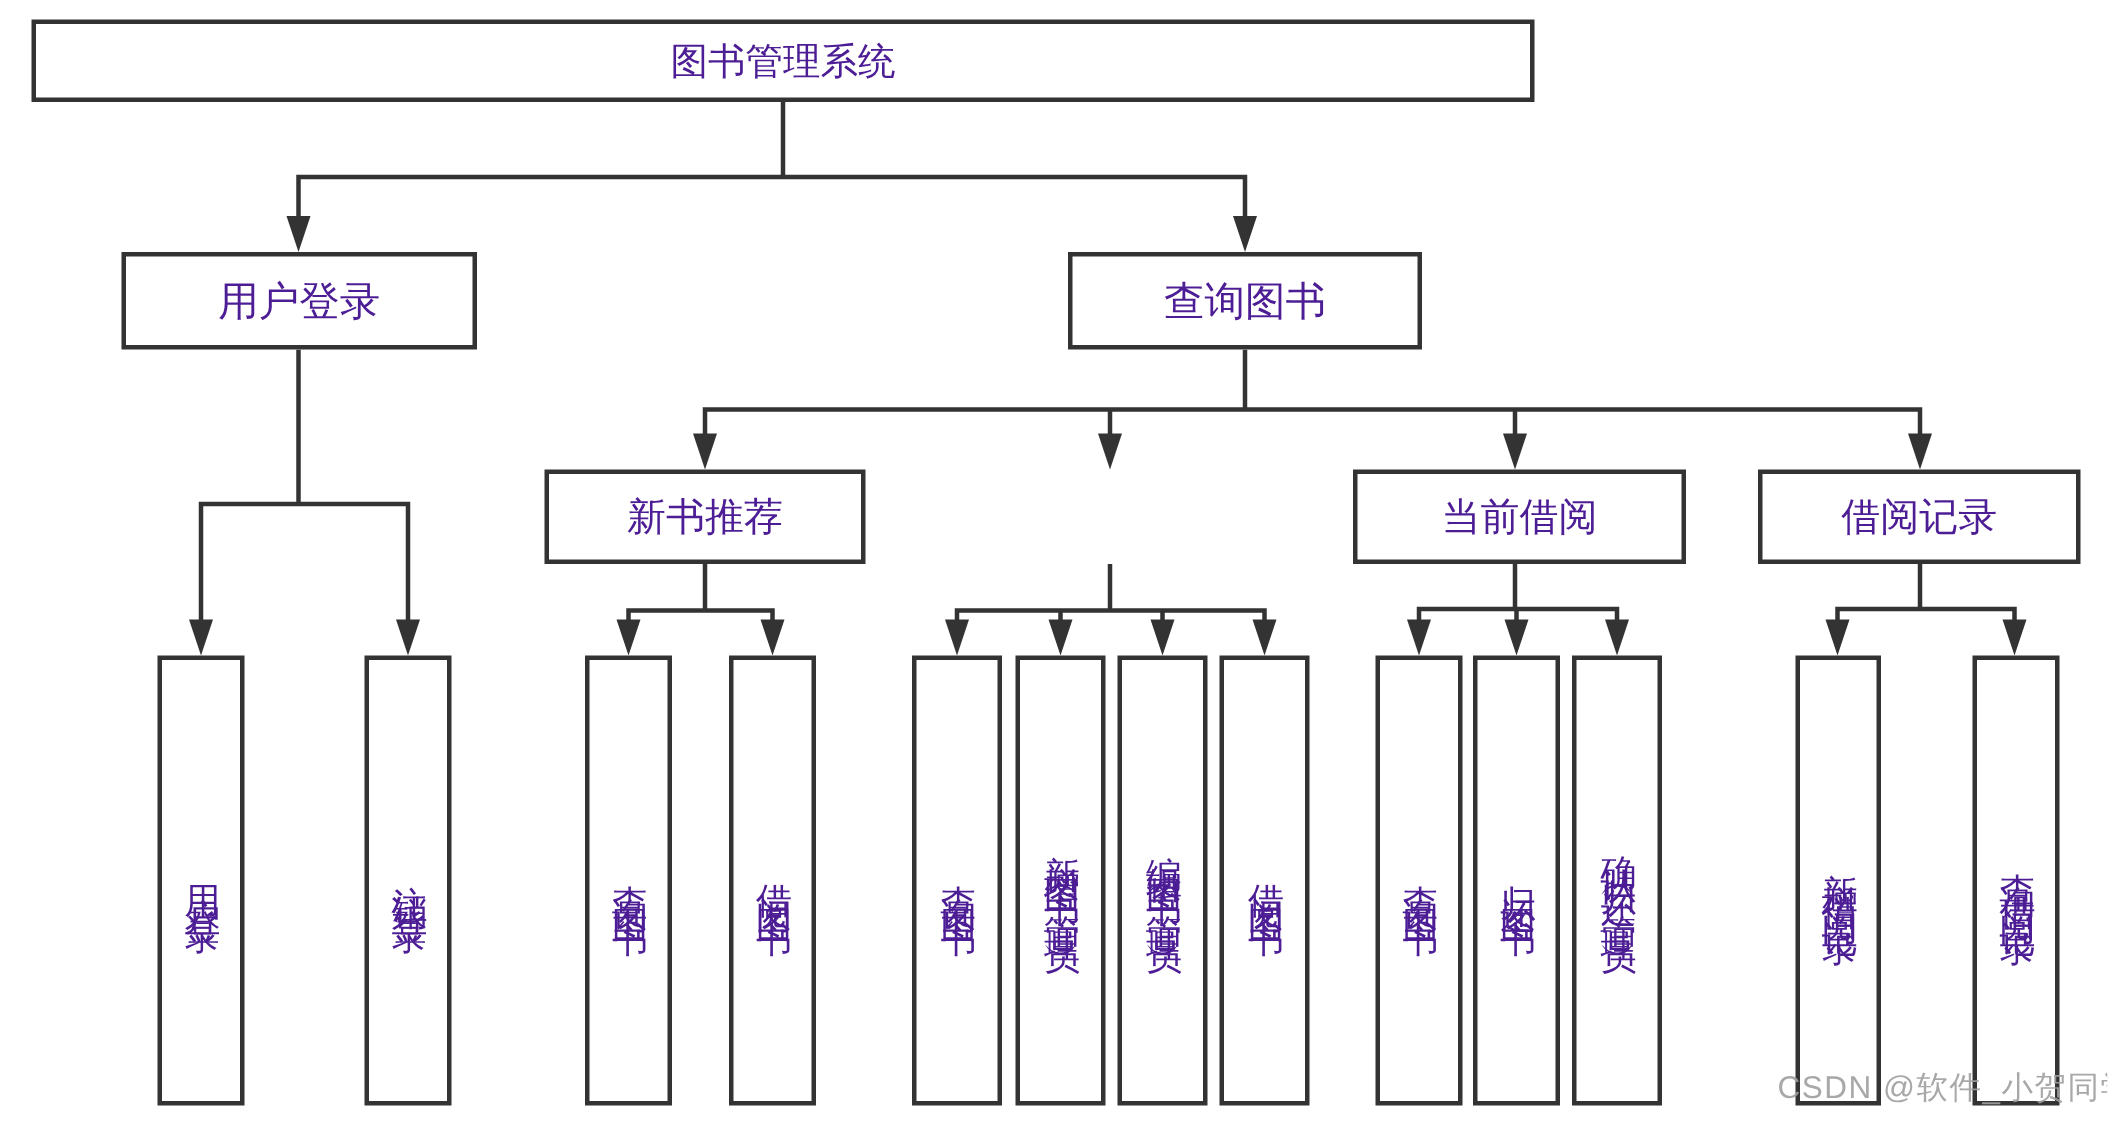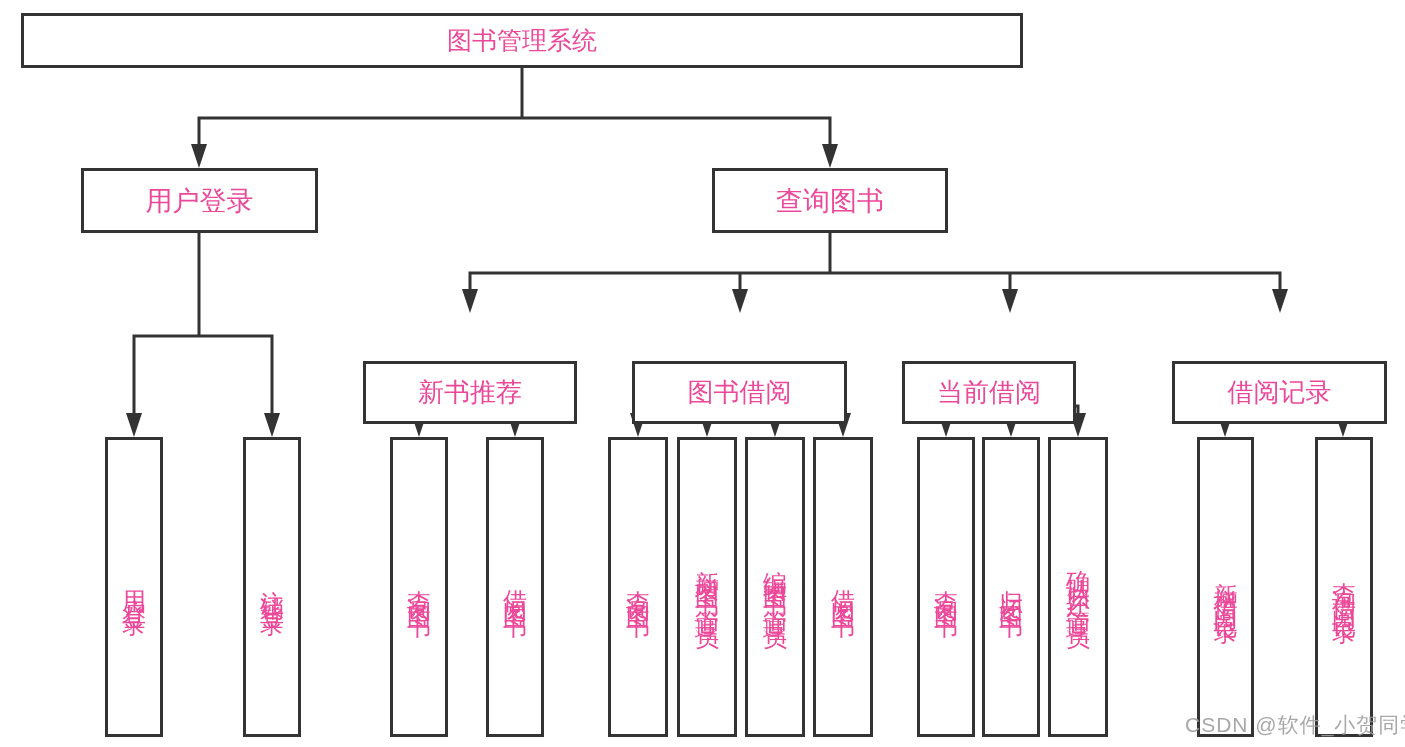--- a/index.html
+++ b/index.html
@@ -24,37 +24,36 @@
     pointer-events: none;
   }
   .node {
     position: absolute;
     box-sizing: border-box;
     border: 3px solid #333333;
     background: #ffffff;
     display: flex;
     align-items: center;
     justify-content: center;
-    color: #ec4899;
+    color: #4c1d95;
   }
   .node-h {
     white-space: nowrap;
   }
   .root-box {
     left: 21px; top: 13px; width: 1002px; height: 55px;
     font-size: 25px;
   }
   .lvl2 {
     top: 168px; height: 65px;
     font-size: 27px;
   }
   .lvl3 {
     top: 313px; height: 63px;
     font-size: 26px;
-    margin-top: 48px;
   }
   .leaf {
     top: 437px; height: 300px;
     font-size: 24px;
   }
   .leaf .v-label {
     writing-mode: vertical-rl;
     text-orientation: mixed;
     letter-spacing: 8px;
     line-height: 1;
@@ -142,24 +141,21 @@
   <div class="node node-h lvl2" style="left:81px;width:237px;">
     <span>用户登录</span>
   </div>
   <div class="node node-h lvl2" style="left:712px;width:236px;">
     <span>查询图书</span>
   </div>
 
   <div class="node node-h lvl3" style="left:363px;width:214px;">
     <span>新书推荐</span>
   </div>
-  <div class="node node-h lvl3" style="left:632px;width:215px;">
-    <span>图书借阅</span>
-  </div>
-  <div class="node node-h lvl3" style="left:902px;width:174px;font-family:Liberation Mono, monospace;">
+  <div class="node node-h lvl3" style="left:902px;width:222px;font-family:Liberation Mono, monospace;">
     <span>当前借阅</span>
   </div>
   <div class="node node-h lvl3" style="left:1172px;width:215px;">
     <span>借阅记录</span>
   </div>
 
   <div class="node leaf" style="left:105px;width:58px;">
     <span class="v-label">用户登录</span>
   </div>
   <div class="node leaf" style="left:243px;width:58px;">

